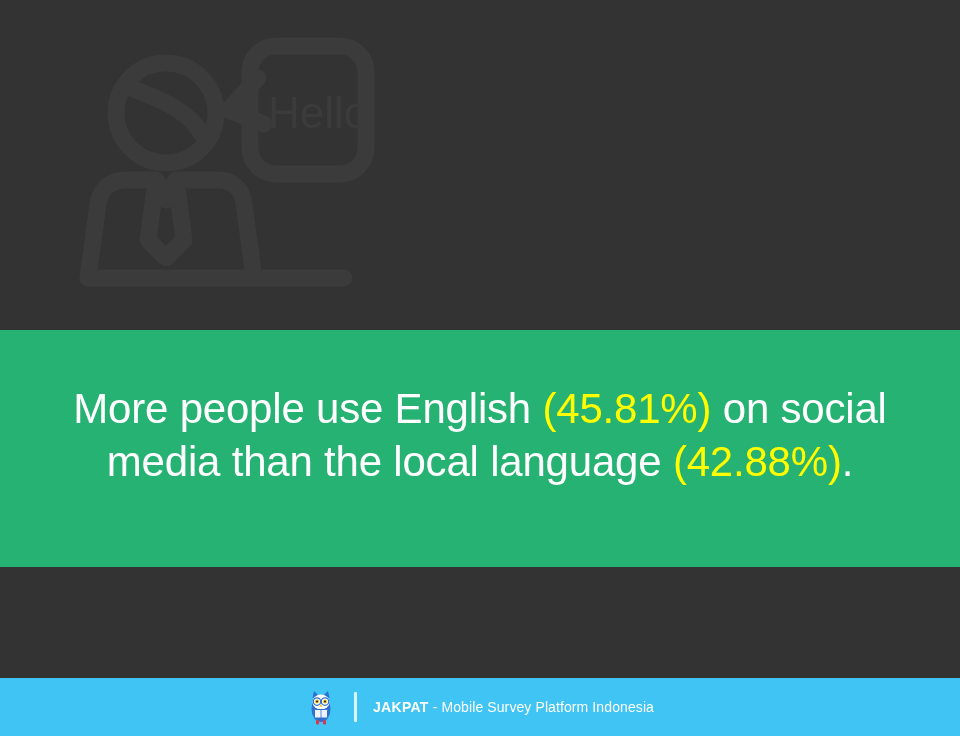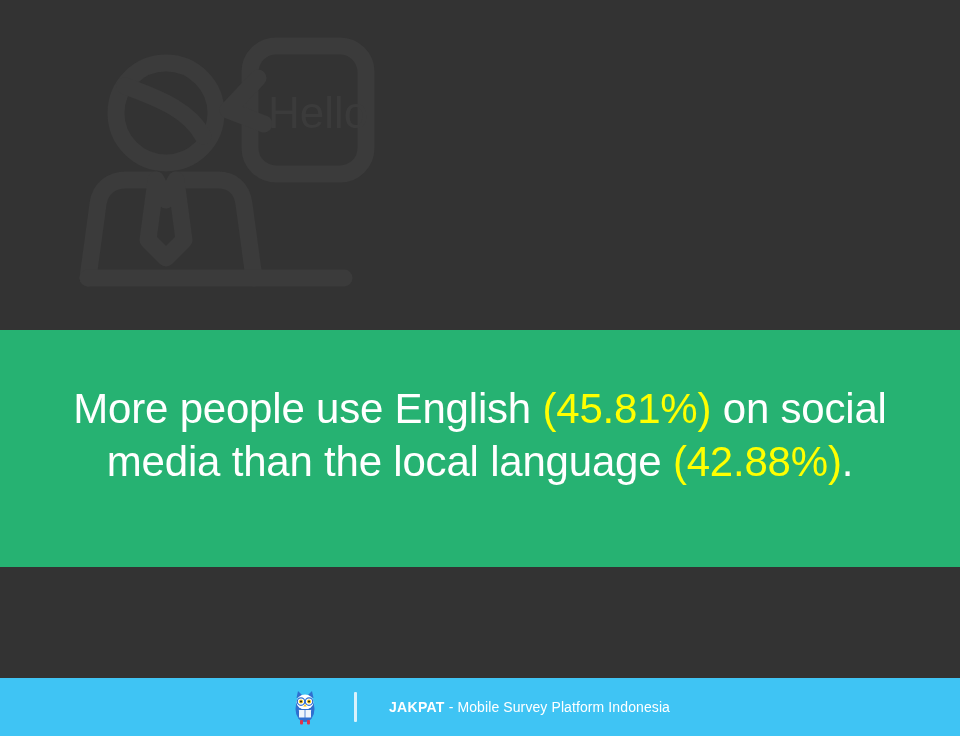--- a/index.html
+++ b/index.html
@@ -88,21 +88,21 @@
     width: 960px;
     height: 58px;
     background: #3fc4f4;
     display: flex;
     align-items: center;
     justify-content: center;
   }
   .footer-inner {
     display: flex;
     align-items: center;
-    gap: 16px;
+    gap: 0;
   }
   .owl-logo {
     width: 30px;
     height: 40px;
     flex: 0 0 auto;
   }
   .owl-logo svg {
     display: block;
     width: 100%;
     height: 100%;

